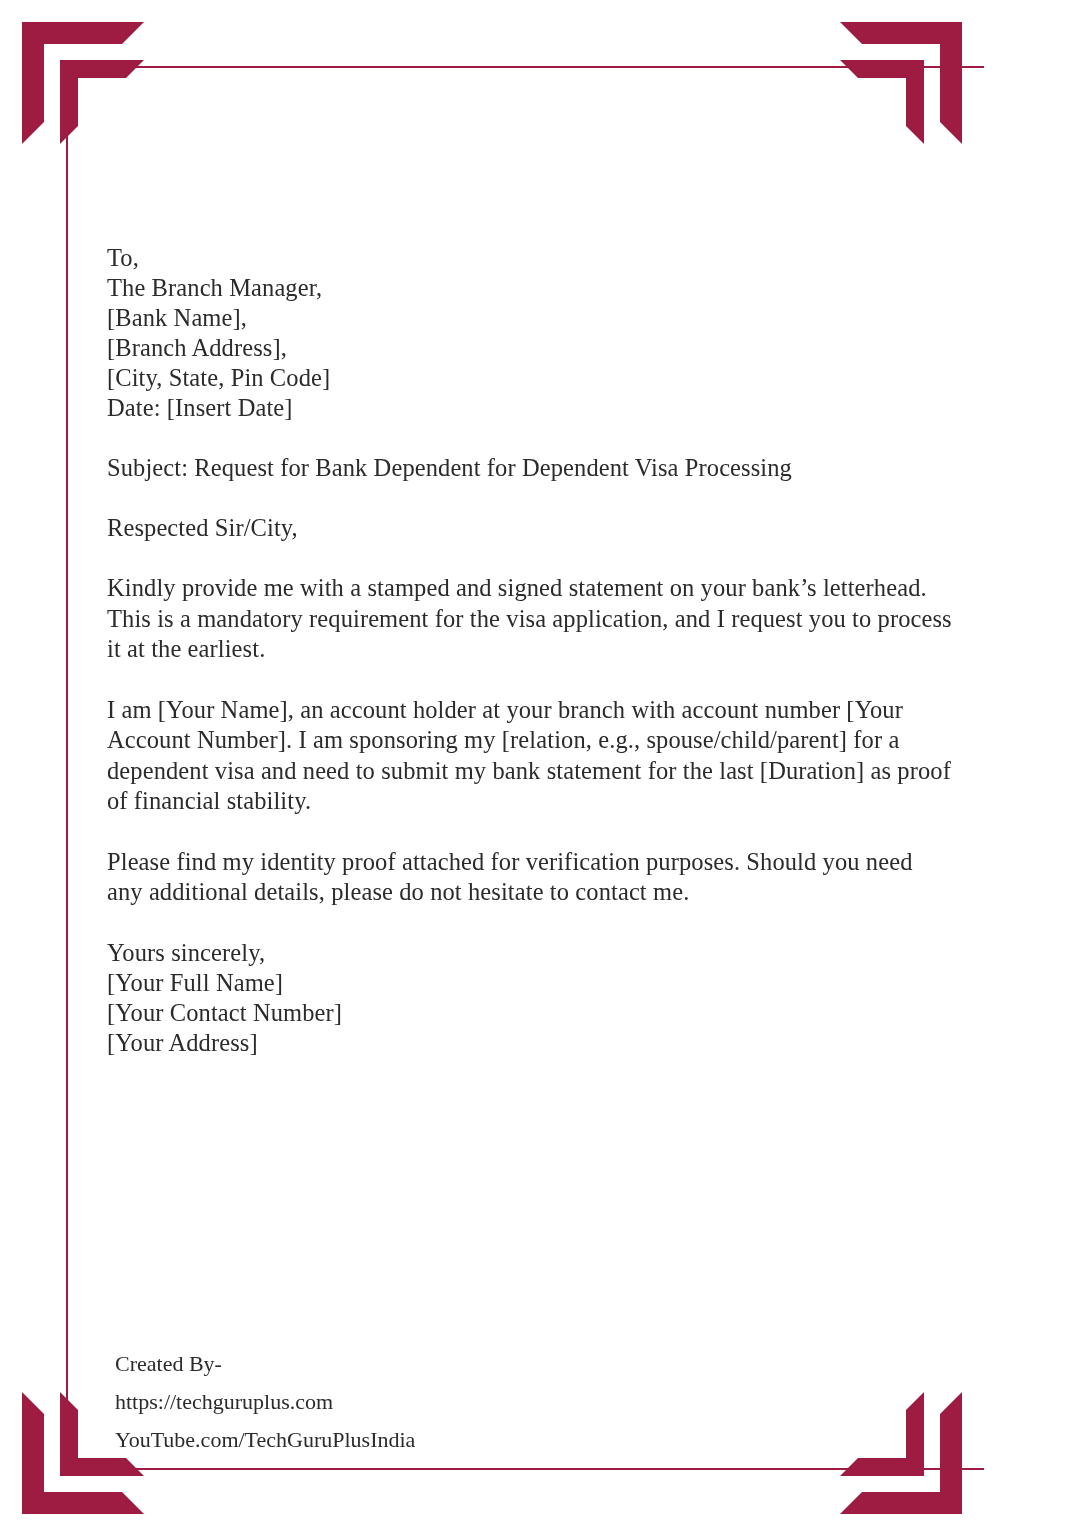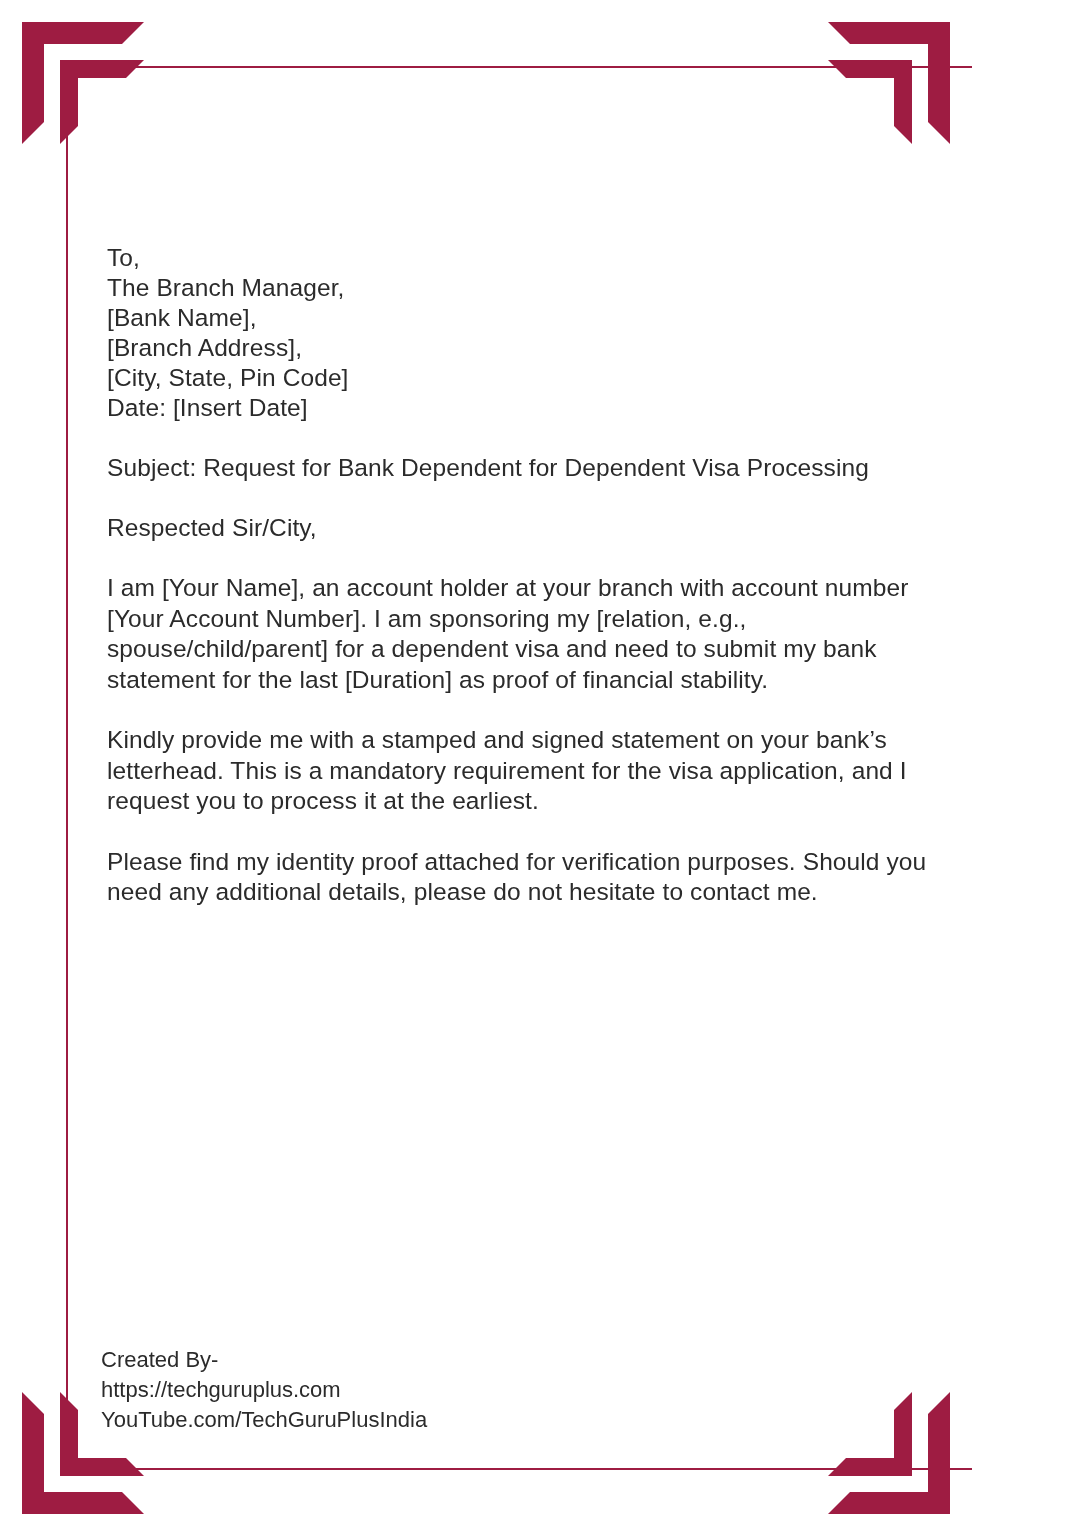--- a/index.html
+++ b/index.html
@@ -7,21 +7,22 @@
     padding: 0;
     background: #ffffff;
   }
 
   .page {
     position: relative;
     width: 972px;
     height: 1536px;
     background: #ffffff;
     overflow: hidden;
-    font-family: Liberation Sans, sans-serif;
+    font-family: Liberation Serif, serif;
+    padding-left: 12px;
   }
 
   
   .inner-rule {
     position: absolute;
     left: 66px;
     top: 66px;
     width: 952px;
     height: 1404px;
     border: 2.5px solid #9E1C42;
@@ -58,26 +59,26 @@
     letter-spacing: 0.1px;
     white-space: pre-line;
     margin: 0 0 30px 0;
   }
   .block:last-child { margin-bottom: 0; }
 
   .block.para { line-height: 30.5px; }
 
   .footer {
     position: absolute;
-    left: 101px;
+    left: 115px;
     top: 1345px;
     width: 700px;
     color: #2b2b2b;
     font-size: 22px;
-    line-height: 30px;
+    line-height: 38px;
     white-space: pre-line;
   }
 </style>
 </head>
 <body>
 
 <div class="page">
 
   <div class="inner-rule"></div>
 
@@ -115,26 +116,30 @@
 The Branch Manager,
 [Bank Name],
 [Branch Address],
 [City, State, Pin Code]
 Date: [Insert Date]</p>
 
     <p class="block">Subject: Request for Bank Dependent for Dependent Visa Processing</p>
 
     <p class="block">Respected Sir/City,</p>
 
+    <p class="block para">Kindly provide me with a stamped and signed statement on your bank’s letterhead. This is a mandatory requirement for the visa application, and I request you to process it at the earliest.</p>
+
     <p class="block para">I am [Your Name], an account holder at your branch with account number [Your Account Number]. I am sponsoring my [relation, e.g., spouse/child/parent] for a dependent visa and need to submit my bank statement for the last [Duration] as proof of financial stability.</p>
-
-    <p class="block para">Kindly provide me with a stamped and signed statement on your bank’s letterhead. This is a mandatory requirement for the visa application, and I request you to process it at the earliest.</p>
 
     <p class="block para">Please find my identity proof attached for verification purposes. Should you need any additional details, please do not hesitate to contact me.</p>
 
+    <p class="block">Yours sincerely,
+[Your Full Name]
+[Your Contact Number]
+[Your Address]</p>
 
   </div>
 
   <div class="footer">Created By-
 https://techguruplus.com
 YouTube.com/TechGuruPlusIndia</div>
 
 </div>
 
 </body></html>

